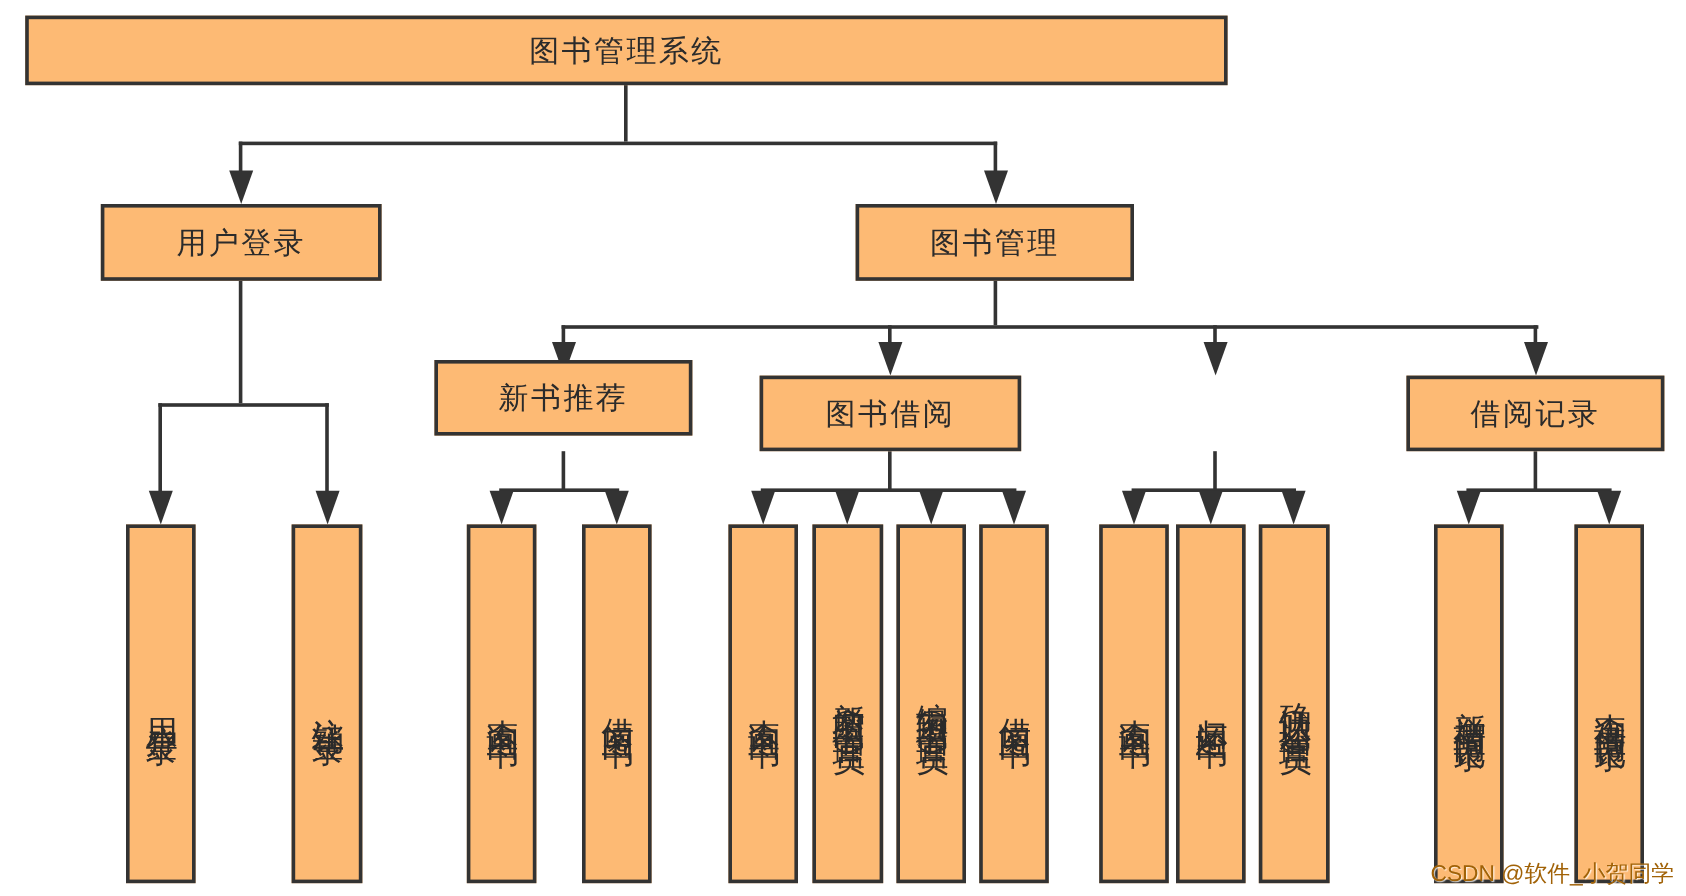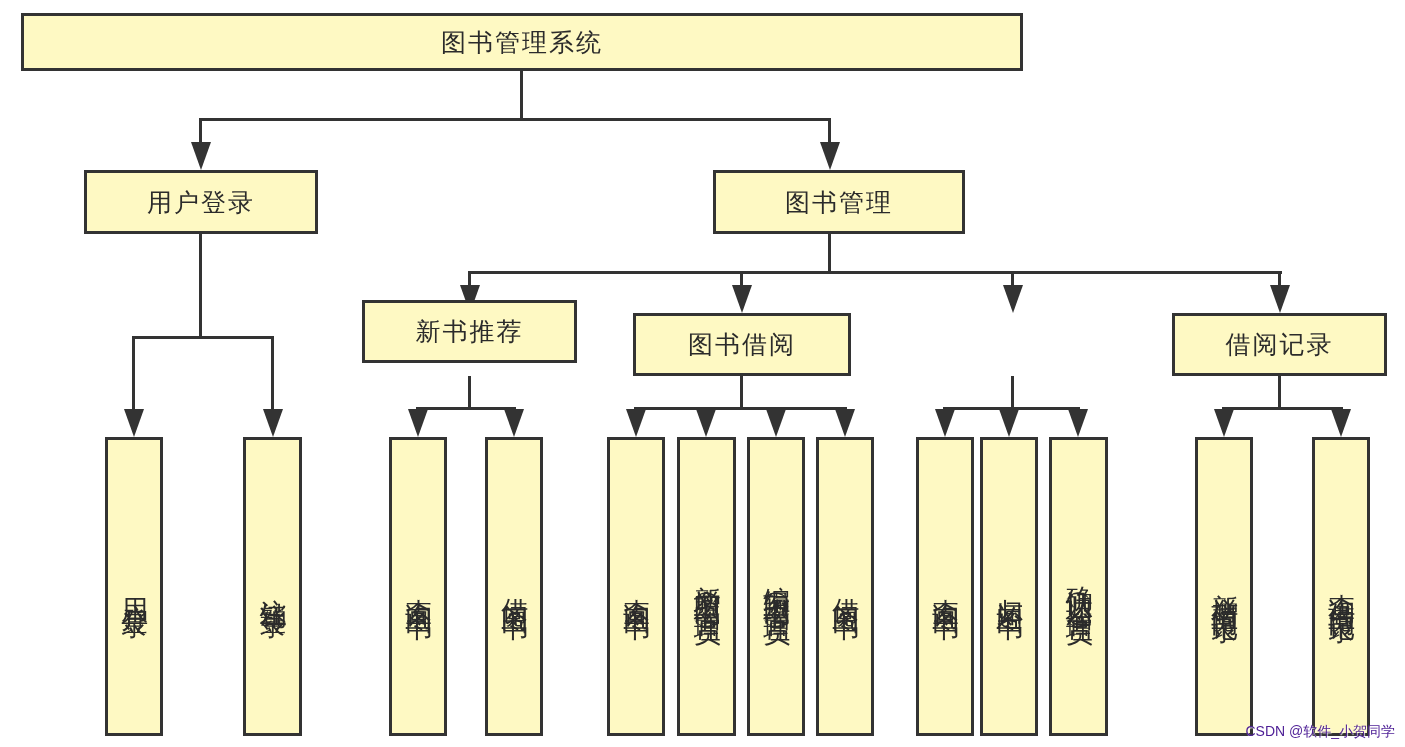--- a/index.html
+++ b/index.html
@@ -12,21 +12,21 @@
     position: relative;
     width: 1405px;
     height: 747px;
     background: #ffffff;
     overflow: hidden;
   }
   .box {
     position: absolute;
     box-sizing: border-box;
     border: 3px solid #333333;
-    background: #fef9c3;
+    background: #fdba74;
     display: flex;
     align-items: center;
     justify-content: center;
     color: #2b2b2b;
   }
   .hbox span {
     font-size: 25px;
     letter-spacing: 2px;
     white-space: nowrap;
   }
@@ -52,22 +52,22 @@
     width: 0;
     height: 0;
     border-left: 10px solid transparent;
     border-right: 10px solid transparent;
     border-top: 28px solid #333333;
   }
   .watermark {
     position: absolute;
     right: 10px;
     bottom: 6px;
-    font-size: 14px;
-    color: #4c1d95;
+    font-size: 19px;
+    color: #a16207;
     text-shadow: 1px 1px 1px rgba(255,255,255,0.85);
     white-space: nowrap;
   }
 </style>
 </head>
 <body>
 
 <div id="canvas">
 
   <div class="vl" style="left:520px;top:70px;height:48px"></div>
@@ -118,21 +118,21 @@
   <div class="arr" style="left:1214px;top:409px"></div>
   <div class="arr" style="left:1331px;top:409px"></div>
 
   <div class="box hbox" style="left:21px;top:13px;width:1002px;height:58px">
     <span>图书管理系统</span>
   </div>
 
   <div class="box hbox" style="left:84px;top:170px;width:234px;height:64px">
     <span>用户登录</span>
   </div>
-  <div class="box hbox" style="left:713px;top:170px;width:252px;height:64px">
+  <div class="box hbox" style="left:713px;top:170px;width:232px;height:64px">
     <span>图书管理</span>
   </div>
 
   <div class="box hbox" style="left:362px;top:300px;width:215px;height:63px">
     <span>新书推荐</span>
   </div>
   <div class="box hbox" style="left:633px;top:313px;width:218px;height:63px">
     <span>图书借阅</span>
   </div>
   <div class="box hbox" style="left:1172px;top:313px;width:215px;height:63px">

